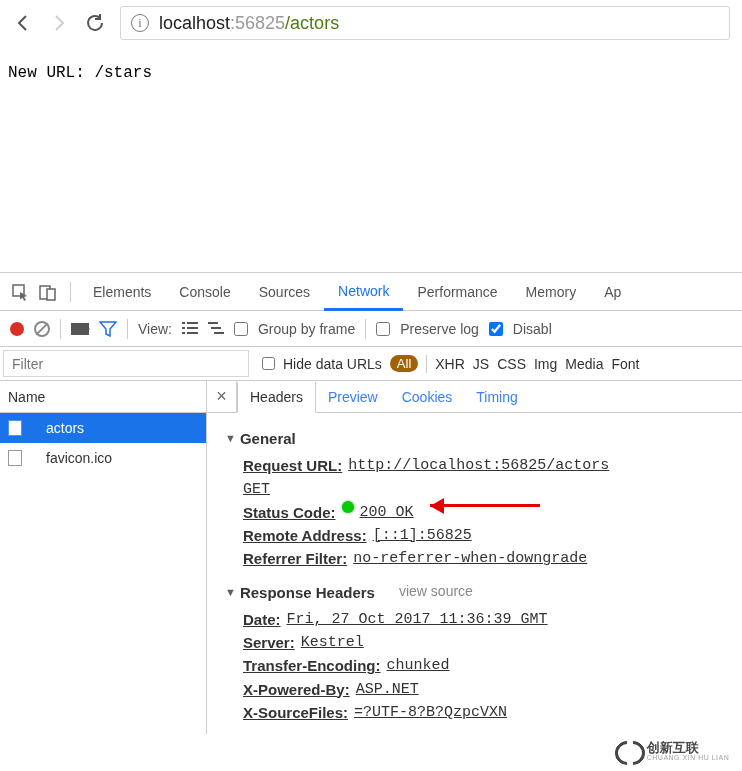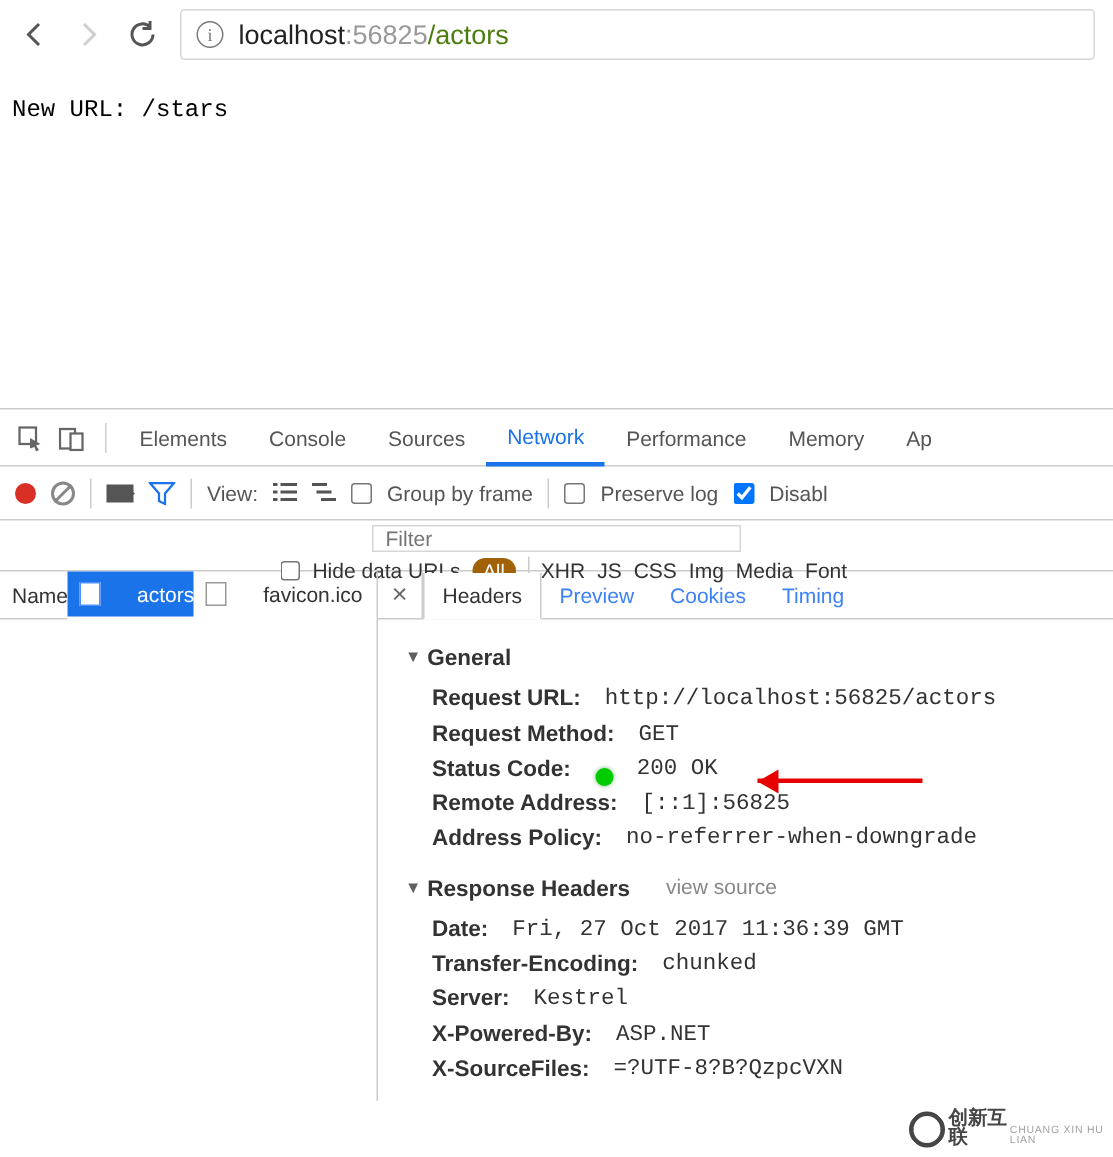--- a/index.html
+++ b/index.html
@@ -111,21 +111,20 @@
     }
     .dt-toolbar input[type="checkbox"] {
       width: 14px; height: 14px;
     }
     .filter-row {
       display: flex;
       align-items: center;
       height: 34px;
       border-bottom: 1px solid #ccc;
       font-size: 14px;
-      flex-direction: column;
     }
     .filter-input {
       width: 246px;
       height: 27px;
       border: 1px solid #d6d6d6;
       padding: 0 8px;
       margin: 3px;
       color: #888;
       font-size: 14px;
     }
@@ -144,24 +143,24 @@
     }
     .ft-sep {
       width: 1px; height: 18px; background: #ccc;
     }
     .dt-body {
       display: flex;
       flex: 1;
       min-height: 0;
     }
     .nt-list {
-      width: 252px;
+      width: 207px;
       border-right: 1px solid #ccc;
       display: flex;
-      flex-direction: row;
+      flex-direction: column;
     }
     .nt-header {
       height: 32px;
       display: flex; align-items: center;
       padding-left: 8px;
       border-bottom: 1px solid #ccc;
       font-size: 14px;
       color: #333;
     }
     .nt-row {
@@ -240,22 +239,23 @@
       gap: 4px;
     }
     .section-title .tri {
       font-size: 11px;
       color: #606060;
     }
     .kv {
       padding-left: 18px;
       display: flex;
       flex-wrap: wrap;
-      gap: 16px;
-      align-items: flex-end;
+      gap: 6px;
+      align-items: flex-start;
+      text-decoration: underline;
     }
     .kv .k { font-weight: bold; color: #333; }
     .kv .v {
       font-family: Consolas, "Courier New", monospace;
       color: #333;
     }
     .status-dot {
       width: 12px; height: 12px;
       background: #0c0;
       border-radius: 50%;
@@ -314,21 +314,21 @@
       position: absolute;
       border: 3px solid #333;
       border-radius: 50%;
       width: 18px; height: 18px;
       top: 3px;
       border-right-color: transparent;
       border-top-color: transparent;
     }
     .watermark .cx-logo::before { left: -2px; transform: rotate(45deg);}
     .watermark .cx-logo::after { right: -2px; transform: rotate(-135deg);}
-    .wm-text { display:flex; flex-direction:row; line-height:1;align-items:flex-end;}
+    .wm-text { display:flex; flex-direction:column; line-height:1;}
     .wm-sub { font-size:7px; color:#999; font-weight:normal; letter-spacing:0.5px;}
     .funnel-icon svg { display:block; }
     .cam-icon { width:18px;height:12px;background:#555;position:relative;}
     .cam-icon::after{content:'';position:absolute;right:-6px;top:1px;border:5px solid transparent;border-left:6px solid #555;}
     .stop-icon{width:16px;height:16px;border:2px solid #888;border-radius:50%;position:relative;}
     .stop-icon::after{content:'';position:absolute;width:16px;height:2px;background:#888;top:5px;left:-2px;transform:rotate(-45deg);}
   </style>
 </head>
 <body>
 
@@ -463,54 +463,53 @@
       <div class="detail-body">
         <div class="section-title">
           <span class="tri">▼</span>
           <span>General</span>
         </div>
         <div class="kv">
             <span class="k">Request URL:</span> 
             <span class="v">http://localhost:56825/actors</span>
           </div>
         <div class="kv">
-            <span class="k">Request Method:</span> 
             <span class="v">GET</span>
           </div>
         <div class="kv">
           <span class="k">Status Code:</span>
           <span class="status-dot"></span>
           <span class="v">200 OK</span>
           <span class="red-arrow"></span>
         </div>
         <div class="kv">
             <span class="k">Remote Address:</span> 
             <span class="v">[::1]:56825</span>
           </div>
         <div class="kv">
-            <span class="k">Address Policy:</span> 
+            <span class="k">Referrer Filter:</span> 
             <span class="v">no-referrer-when-downgrade</span>
           </div>
 
         <div class="section-title" style="margin-top:10px;">
           <span class="tri">▼</span>
           <span>Response Headers</span>
           <span class="view-source">view source</span>
         </div>
         <div class="kv">
             <span class="k">Date:</span> 
             <span class="v">Fri, 27 Oct 2017 11:36:39 GMT</span>
           </div>
         <div class="kv">
+            <span class="k">Server:</span> 
+            <span class="v">Kestrel</span>
+          </div>
+        <div class="kv">
             <span class="k">Transfer-Encoding:</span> 
             <span class="v">chunked</span>
-          </div>
-        <div class="kv">
-            <span class="k">Server:</span> 
-            <span class="v">Kestrel</span>
           </div>
         <div class="kv">
             <span class="k">X-Powered-By:</span> 
             <span class="v">ASP.NET</span>
           </div>
         <div class="kv">
             <span class="k">X-SourceFiles:</span> 
             <span class="v">=?UTF-8?B?QzpcVXN</span>
           </div>
       </div>

